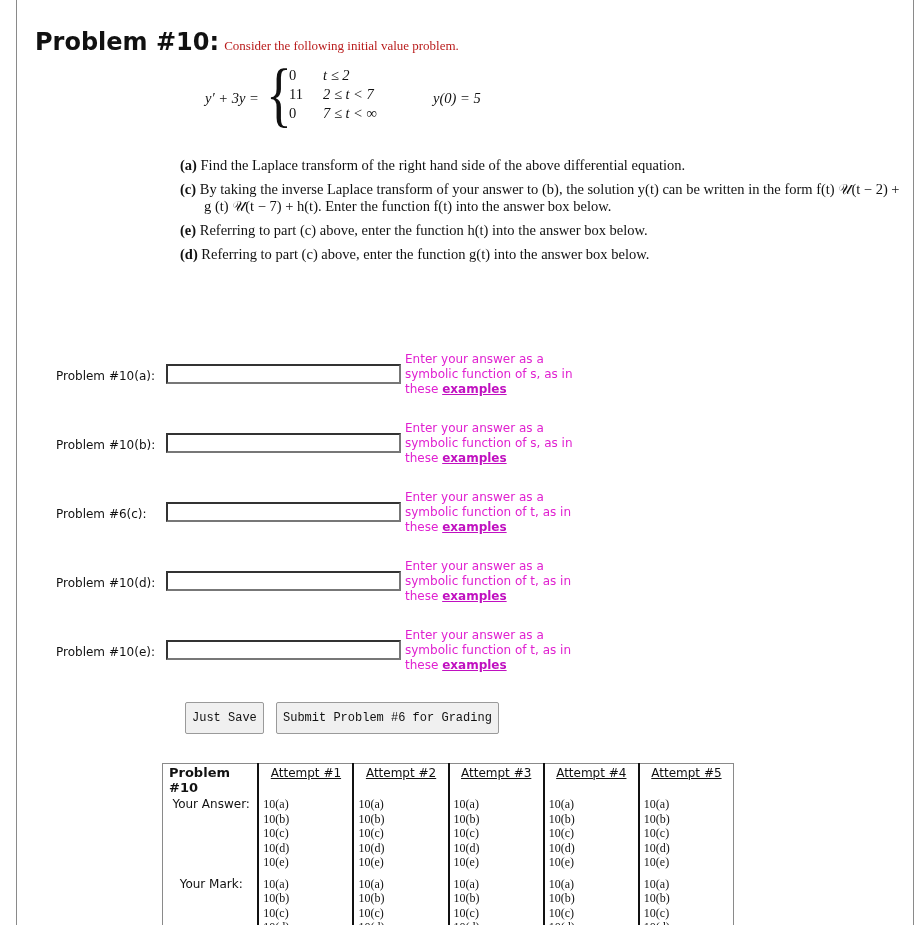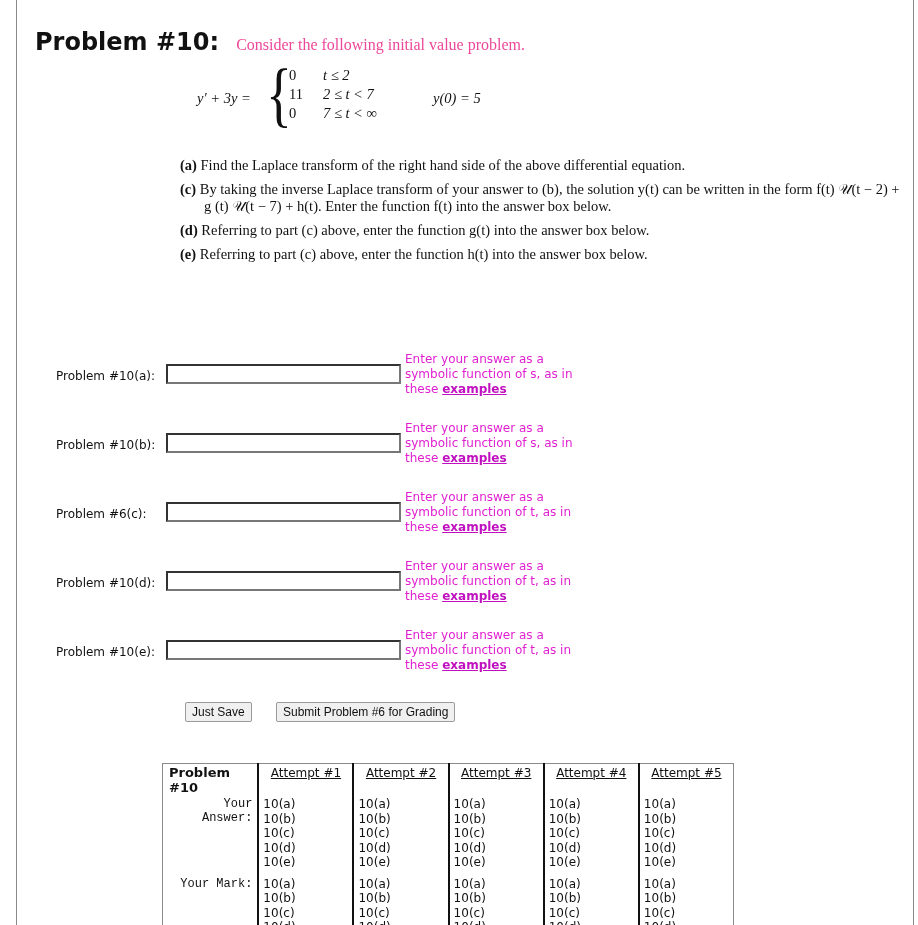--- a/index.html
+++ b/index.html
@@ -1,54 +1,54 @@
 <!DOCTYPE html>
 <html><head>
 <meta charset="utf-8">
 <style>
   html, body { margin: 0; padding: 0; background: #ffffff; }
   body { width: 918px; height: 925px; position: relative; overflow: hidden; font-family: "DejaVu Sans", sans-serif; color: #111; }
   .frame { position: absolute; left: 16px; top: 0; width: 898px; height: 925px; border-left: 1px solid #8a8a8a; border-right: 1px solid #8a8a8a; box-sizing: border-box; }
 
   .title-line { position: absolute; left: 35px; top: 28px; white-space: nowrap; }
   .title-bold { font-family: "DejaVu Sans", sans-serif; font-weight: bold; font-size: 24px; color: #111; }
-  .title-text { font-family: "Liberation Serif", serif; font-size: 16px; color: #ec4899; margin-left: 12px; }
+  .title-text { font-family: "Liberation Serif", serif; font-size: 13px; color: #b91c1c; margin-left: 0; }
 
   .serif { font-family: "Liberation Serif", serif; font-size: 14.5px; color: #111; }
   .ital { font-style: italic; }
 
   .eq { position: absolute; left: 193px; top: 64px; height: 66px; }
-  .eq-lhs { position: absolute; left: 4px; top: 26px; white-space: nowrap; }
+  .eq-lhs { position: absolute; left: 12px; top: 26px; white-space: nowrap; }
   .brace { position: absolute; left: 73px; top: -6px; font-family: "Liberation Serif", serif; font-size: 72px; line-height: 72px; transform: scaleX(0.75); transform-origin: left top; color: #111; }
   .cases { position: absolute; left: 96px; top: 2px; }
   .case-row { height: 19px; line-height: 19px; white-space: nowrap; position: relative; }
   .case-val { position: absolute; left: 0; width: 26px; }
   .case-cond { position: absolute; left: 34px; }
   .ic { position: absolute; left: 240px; top: 26px; white-space: nowrap; }
 
   .parts { position: absolute; left: 180px; top: 157px; width: 722px; }
   .part { line-height: 17px; margin-bottom: 7px; }
   .part .lbl { font-weight: bold; }
 
   .ans-row { position: absolute; left: 0; width: 918px; height: 50px; }
   .ans-label { position: absolute; left: 56px; font-size: 12px; color: #111; white-space: nowrap; }
   .ans-input { position: absolute; left: 166px; width: 235px; height: 20px; box-sizing: border-box; border: 2px solid #333; border-right-color: #777; border-bottom-color: #777; background: #fff; padding: 0 3px; font-size: 12px; outline: none; }
   .hint { position: absolute; left: 405px; font-size: 12px; line-height: 15px; color: #e020d0; white-space: nowrap; }
   .hint a { color: #c010c0; font-weight: bold; text-decoration: underline; }
 
-  .btn { position: absolute; top: 702px; height: 20px; box-sizing: border-box; border: 1px solid #9a9a9a; border-radius: 2px; background: #f0f0f0; font-family: Liberation Sans, sans-serif; font-size: 12px; color: #111; padding: 0 6px; line-height: 18px; cursor: pointer; }
+  .btn { position: absolute; top: 702px; height: 32px; box-sizing: border-box; border: 1px solid #9a9a9a; border-radius: 2px; background: #f0f0f0; font-family: Liberation Mono, monospace; font-size: 12px; color: #111; padding: 0 6px; line-height: 18px; cursor: pointer; }
 
   .att-table { position: absolute; left: 162px; top: 763px; width: 572px; border: 1px solid #8a8a8a; border-collapse: collapse; font-size: 12px; }
   .att-table td, .att-table th { padding: 7px; vertical-align: top; }
   .att-table th.first { width: 100px; text-align: left; font-weight: bold; font-size: 13px; padding: 1px 0 0 6px; border-right: 2px solid #111; }
   .att-table th.att { width: 92px; text-align: center; font-weight: normal; padding-top: 2px; border-right: 2px solid #111; }
   .att-table th.att:last-child { border-right: none; }
   .att-table th.att a { color: #111; text-decoration: underline; }
-  .att-table td.rowlabel { text-align: right; padding-right: 5px; padding-top: 2px; border-right: 2px solid #111; font-family: Liberation Mono, monospace; }
-  .att-table td.cell { padding-left: 4px; padding-top: 2px; line-height: 14.5px; border-right: 2px solid #111; }
+  .att-table td.rowlabel { text-align: center; padding-right: 5px; padding-top: 2px; border-right: 2px solid #111; }
+  .att-table td.cell { padding-left: 4px; padding-top: 2px; line-height: 14.5px; border-right: 2px solid #111; font-family: Liberation Serif, serif; }
   .att-table td.cell:last-child { border-right: none; }
   .att-table tr.ans td { padding-bottom: 5px; }
   .att-table tr.mark td { padding-bottom: 1px; }
   .cell-item { display: block; }
 </style>
 </head>
 <body>
 
 <div class="frame"></div>
 
@@ -80,26 +80,26 @@
 <div class="parts serif">
   <div class="part">
     <span class="lbl">(a)</span>
     <span>Find the Laplace transform of the right hand side of the above differential equation.</span>
   </div>
   <div class="part" style="text-indent:-24px;padding-left:24px;">
     <span class="lbl">(c)</span>
     <span>By taking the inverse Laplace transform of your answer to (b), the solution y(t) can be written in the form f(t) 𝒰(t − 2) + g (t) 𝒰(t − 7) + h(t). Enter the function f(t) into the answer box below.</span>
   </div>
   <div class="part">
+    <span class="lbl">(e)</span>
+    <span>Referring to part (c) above, enter the function h(t) into the answer box below.</span>
+  </div>
+  <div class="part">
     <span class="lbl">(d)</span>
     <span>Referring to part (c) above, enter the function g(t) into the answer box below.</span>
-  </div>
-  <div class="part">
-    <span class="lbl">(e)</span>
-    <span>Referring to part (c) above, enter the function h(t) into the answer box below.</span>
   </div>
 </div>
 
 <div class="ans-row" style="top:351px;">
   <span class="ans-label" style="top:18px;">Problem #10(a):</span>
   <input class="ans-input" style="top: 13px;" type="text" value="">
   <div class="hint" style="top:1px;">
     <div>Enter your answer as a</div>
     <div>symbolic function of s, as in</div>
     <div><span>these</span> <a>examples</a></div>

